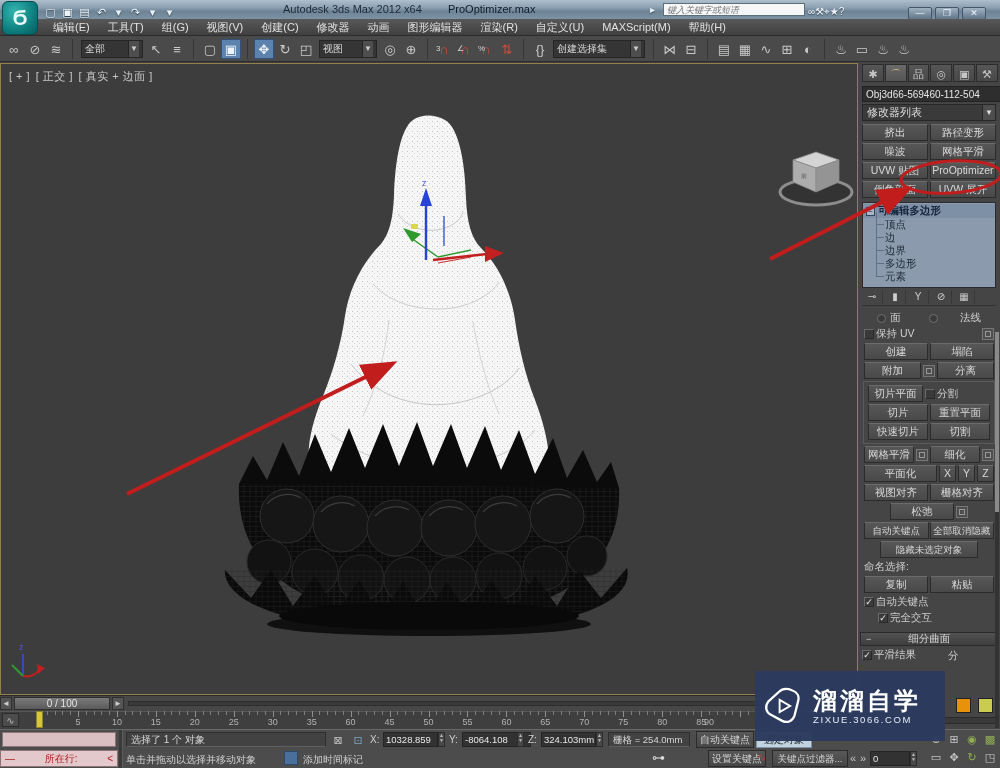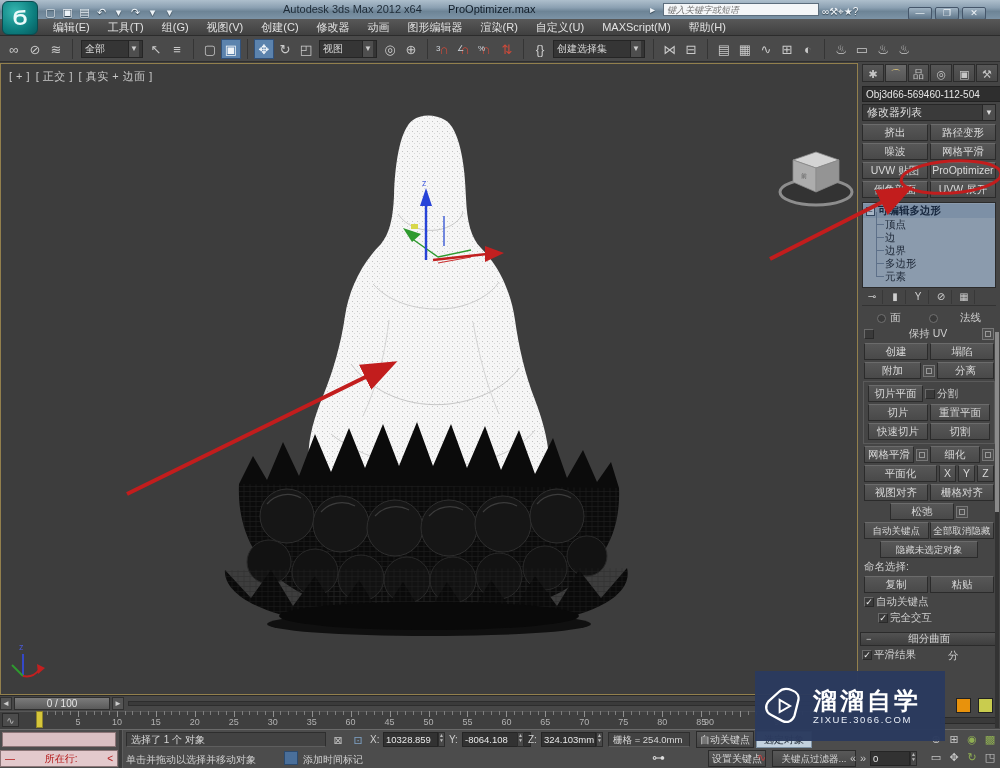--- a/index.html
+++ b/index.html
@@ -13,21 +13,21 @@
     background:linear-gradient(180deg,#aebfcc 0%,#8ba0b2 40%,#6d8496 60%,#7c93a6 100%); }
   #appbtn { left:2px; top:1px; width:36px; height:34px; z-index:6;
     background:radial-gradient(circle at 35% 30%,#35b6b0,#0d7f7f 60%,#075a5e);
     border:1px solid #0a4c50; border-radius:6px; color:#eafafa; font-size:20px;
     font-weight:bold; text-align:center; line-height:32px; }
   .qat-ic { display:inline-block; width:17px; height:15px; text-align:center; line-height:15px;
     color:#ecf2f7; font-size:11px; text-shadow:0 1px 1px #2a3a46; }
   #qat { left:42px; top:2px; height:15px; }
   .ttl { top:3px; font-size:11px; color:#1d2a36; white-space:nowrap; }
   #search-wrap { left:645px; top:2px; height:15px; display:flex; align-items:center; gap:3px; }
-  #search-input { width:156px; height:13px; background:#f4f6f8; border:1px solid #5c6d7c;
+  #search-input { width:142px; height:13px; background:#f4f6f8; border:1px solid #5c6d7c;
     font-size:9px; font-style:italic; color:#8a8f96; padding:0 3px; }
   .sic { width:15px; text-align:center; font-size:10px; color:#f0f4f8; text-shadow:0 1px 1px #33434f; }
   .winbtn { width:24px; height:13px; margin-left:3px; text-align:center; line-height:11px;
     font-size:9px; color:#eef3f7; border:1px solid #45566a; border-radius:2px;
     background:linear-gradient(#9fb2c2,#5f7689); display:inline-block; }
   #winbtns { left:905px; top:2px; }
 
   
   #menubar { left:0; top:19px; width:1000px; height:17px; background:linear-gradient(#585858,#404040);
     border-bottom:1px solid #2c2c2c; display:flex; align-items:center; padding-left:44px; }
@@ -407,21 +407,21 @@
             <span class="radio"></span>
             <span class="lab">面</span>
           </span>
         <span style="display:flex;gap:22px;align-items:center;">
             <span class="radio"></span>
             <span class="lab">法线</span>
           </span>
       </div>
       <div class="row">
         <span class="cb"></span>
-        <span class="lab" style="flex:1;text-align:center;">保持 UV</span>
+        <span class="lab" style="flex:1;">保持 UV</span>
         <span class="sbox"></span>
       </div>
       <div class="row">
         <div class="pbtn">创建</div>
         <div class="pbtn">塌陷</div>
       </div>
       <div class="row">
         <div class="pbtn">附加</div>
         <span class="sbox"></span>
         <div class="pbtn">分离</div>
@@ -662,21 +662,21 @@
 
     <div class="abs" style="left:652px;top:20px;font-size:13px;color:#ddd;">⊶</div>
     <div class="abs kbtn" style="left:696px;top:1px;width:58px;">自动关键点</div>
     <div class="abs kbtn hl" style="left:756px;top:1px;width:56px;">选定对象</div>
 
     <div class="abs slab" style="left:126px;top:23px;">单击并拖动以选择并移动对象</div>
     <div class="abs" style="left:284px;top:21px;width:14px;height:14px;background:#4a6f9a;border:1px solid #2c4a6e;"></div>
     <div class="abs slab" style="left:303px;top:23px;">添加时间标记</div>
     <div class="abs kbtn" style="left:696px;top:20px;width:58px;margin-left:12px;">设置关键点</div>
     <div class="abs" style="left:757px;top:21px;color:#c04040;font-size:11px;">∿</div>
-    <div class="abs kbtn" style="left:772px;top:20px;width:84px;font-size:9.5px;">关键点过滤器...</div>
+    <div class="abs kbtn" style="left:772px;top:20px;width:76px;font-size:9.5px;">关键点过滤器...</div>
     <div class="abs navic" style="left:848px;top:20px;width:10px;">«</div>
     <div class="abs navic" style="left:858px;top:20px;width:10px;">»</div>
     <div class="abs coordf" style="left:870px;top:21px;width:40px;">0</div>
     <div class="abs spin" style="left:910px;top:21px;">▲<br>▼</div>
     <div id="nav-grid" class="abs" style="left:928px;top:1px;width:70px;">
         <div style="display: flex; gap: 2px; margin-top: 0px;">
           <div class="navic">⊕</div>
           <div class="navic">⊞</div>
           <div class="navic green">◉</div>
           <div class="navic green">▩</div>

